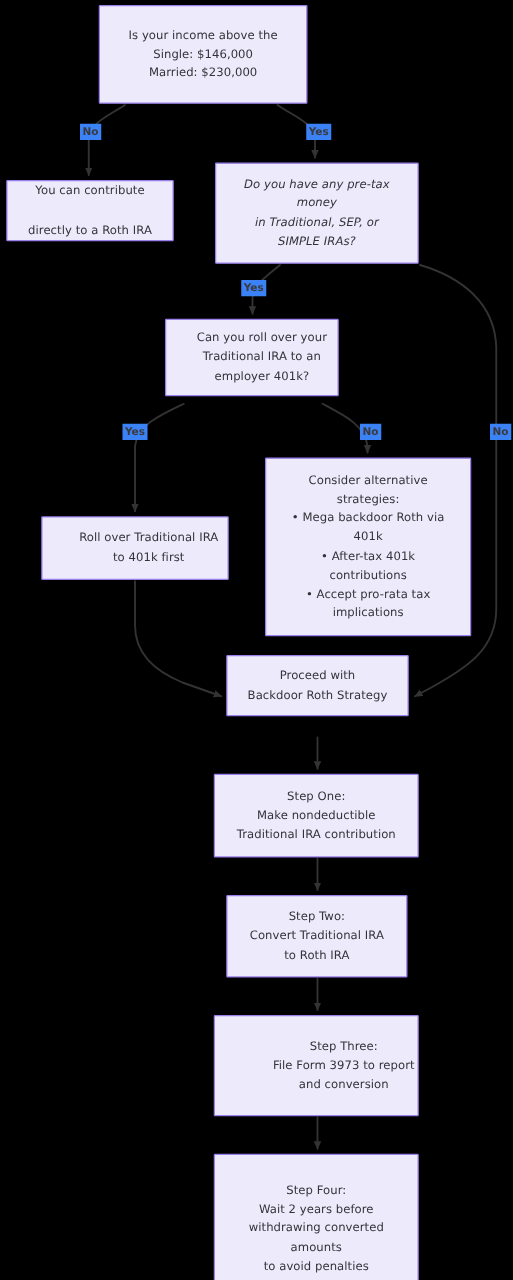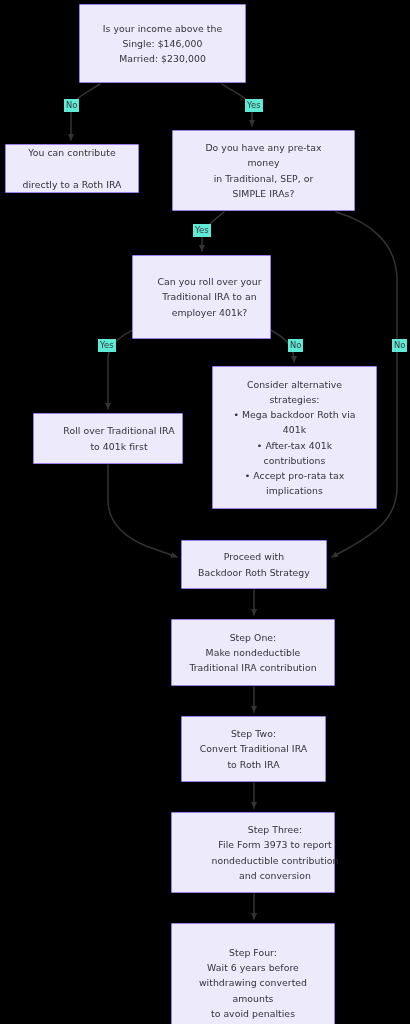--- a/index.html
+++ b/index.html
@@ -45,27 +45,28 @@
     color: #333338;
     font-size: 9.3px;
     line-height: 15.2px;
     letter-spacing: 0.05px;
     padding: 2px 4px;
   }
   .node .ln { display: block; white-space: nowrap; }
 
   .edge-label {
     position: absolute;
-    background: #5eead4;
+    background: #3b82f6;
     color: #3A3A3E;
     font-size: 8.4px;
     line-height: 11px;
     padding: 1px 2px;
     white-space: nowrap;
     box-sizing: border-box;
+    font-weight: bold;
   }
 </style>
 </head>
 <body>
 
 <div id="diagram">
 
   <svg class="edges" viewBox="0 0 410 1024" width="410" height="1024">
     <defs>
       <marker id="arrow" viewBox="0 0 10 10" refX="8" refY="5" markerWidth="5" markerHeight="5" orient="auto-start-reverse">
@@ -102,28 +103,28 @@
     <span class="ln">Is your income above the</span>
     <span class="ln">Single: $146,000</span>
     <span class="ln">Married: $230,000</span>
   </div>
 
   <div class="node" style="left:5px; top:144px; width:134px; height:49px;gap:16px;">
     <span class="ln">You can contribute</span>
     <span class="ln">directly to a Roth IRA</span>
   </div>
 
-  <div class="node" style="left:172px; top:130px; width:183px; height:81px;">
+  <div class="node" style="left:172px; top:130px; width:163px; height:81px;font-style:italic;">
     <span class="ln">Do you have any pre-tax</span>
     <span class="ln">money</span>
     <span class="ln">in Traditional, SEP, or</span>
     <span class="ln">SIMPLE IRAs?</span>
   </div>
 
-  <div class="node" style="left:132px; top:255px; width:139px; height:84px;padding-left:20px;">
+  <div class="node" style="left:132px; top:255px; width:139px; height:62px;padding-left:20px;">
     <span class="ln">Can you roll over your</span>
     <span class="ln">Traditional IRA to an</span>
     <span class="ln">employer 401k?</span>
   </div>
 
   <div class="node" style="left:33px; top:413px; width:150px; height:51px;padding-left:26px;">
     <span class="ln">Roll over Traditional IRA</span>
     <span class="ln">to 401k first</span>
   </div>
 
@@ -131,47 +132,46 @@
     <span class="ln">Consider alternative</span>
     <span class="ln">strategies:</span>
     <span class="ln">• Mega backdoor Roth via</span>
     <span class="ln">401k</span>
     <span class="ln">• After-tax 401k</span>
     <span class="ln">contributions</span>
     <span class="ln">• Accept pro-rata tax</span>
     <span class="ln">implications</span>
   </div>
 
-  <div class="node" style="left:181px; top:540px; width:146px; height:49px;">
+  <div class="node" style="left:181px; top:524px; width:146px; height:49px;">
     <span class="ln">Proceed with</span>
     <span class="ln">Backdoor Roth Strategy</span>
   </div>
 
   <div class="node" style="left:171px; top:619px; width:164px; height:67px;">
     <span class="ln">Step One:</span>
     <span class="ln">Make nondeductible</span>
     <span class="ln">Traditional IRA contribution</span>
   </div>
 
   <div class="node" style="left:181px; top:716px; width:145px; height:66px;">
     <span class="ln">Step Two:</span>
     <span class="ln">Convert Traditional IRA</span>
     <span class="ln">to Roth IRA</span>
   </div>
 
   <div class="node" style="left:171px; top:812px; width:164px; height:81px;padding-left:48px;">
     <span class="ln">Step Three:</span>
     <span class="ln">File Form 3973 to report</span>
-    <span class="ln">nondeductible contribution</span>
     <span class="ln">and conversion</span>
   </div>
 
   <div class="node" style="left:171px; top:923px; width:164px; height:120px;">
     <span class="ln">Step Four:</span>
-    <span class="ln">Wait 6 years before</span>
+    <span class="ln">Wait 2 years before</span>
     <span class="ln">withdrawing converted</span>
     <span class="ln">amounts</span>
     <span class="ln">to avoid penalties</span>
   </div>
 
   <div class="edge-label" style="left:64px; top:99px;">No</div>
   <div class="edge-label" style="left:245px; top:99px;">Yes</div>
   <div class="edge-label" style="left:193px; top:224px;">Yes</div>
   <div class="edge-label" style="left:98px; top:339px;">Yes</div>
   <div class="edge-label" style="left:288px; top:339px;">No</div>

